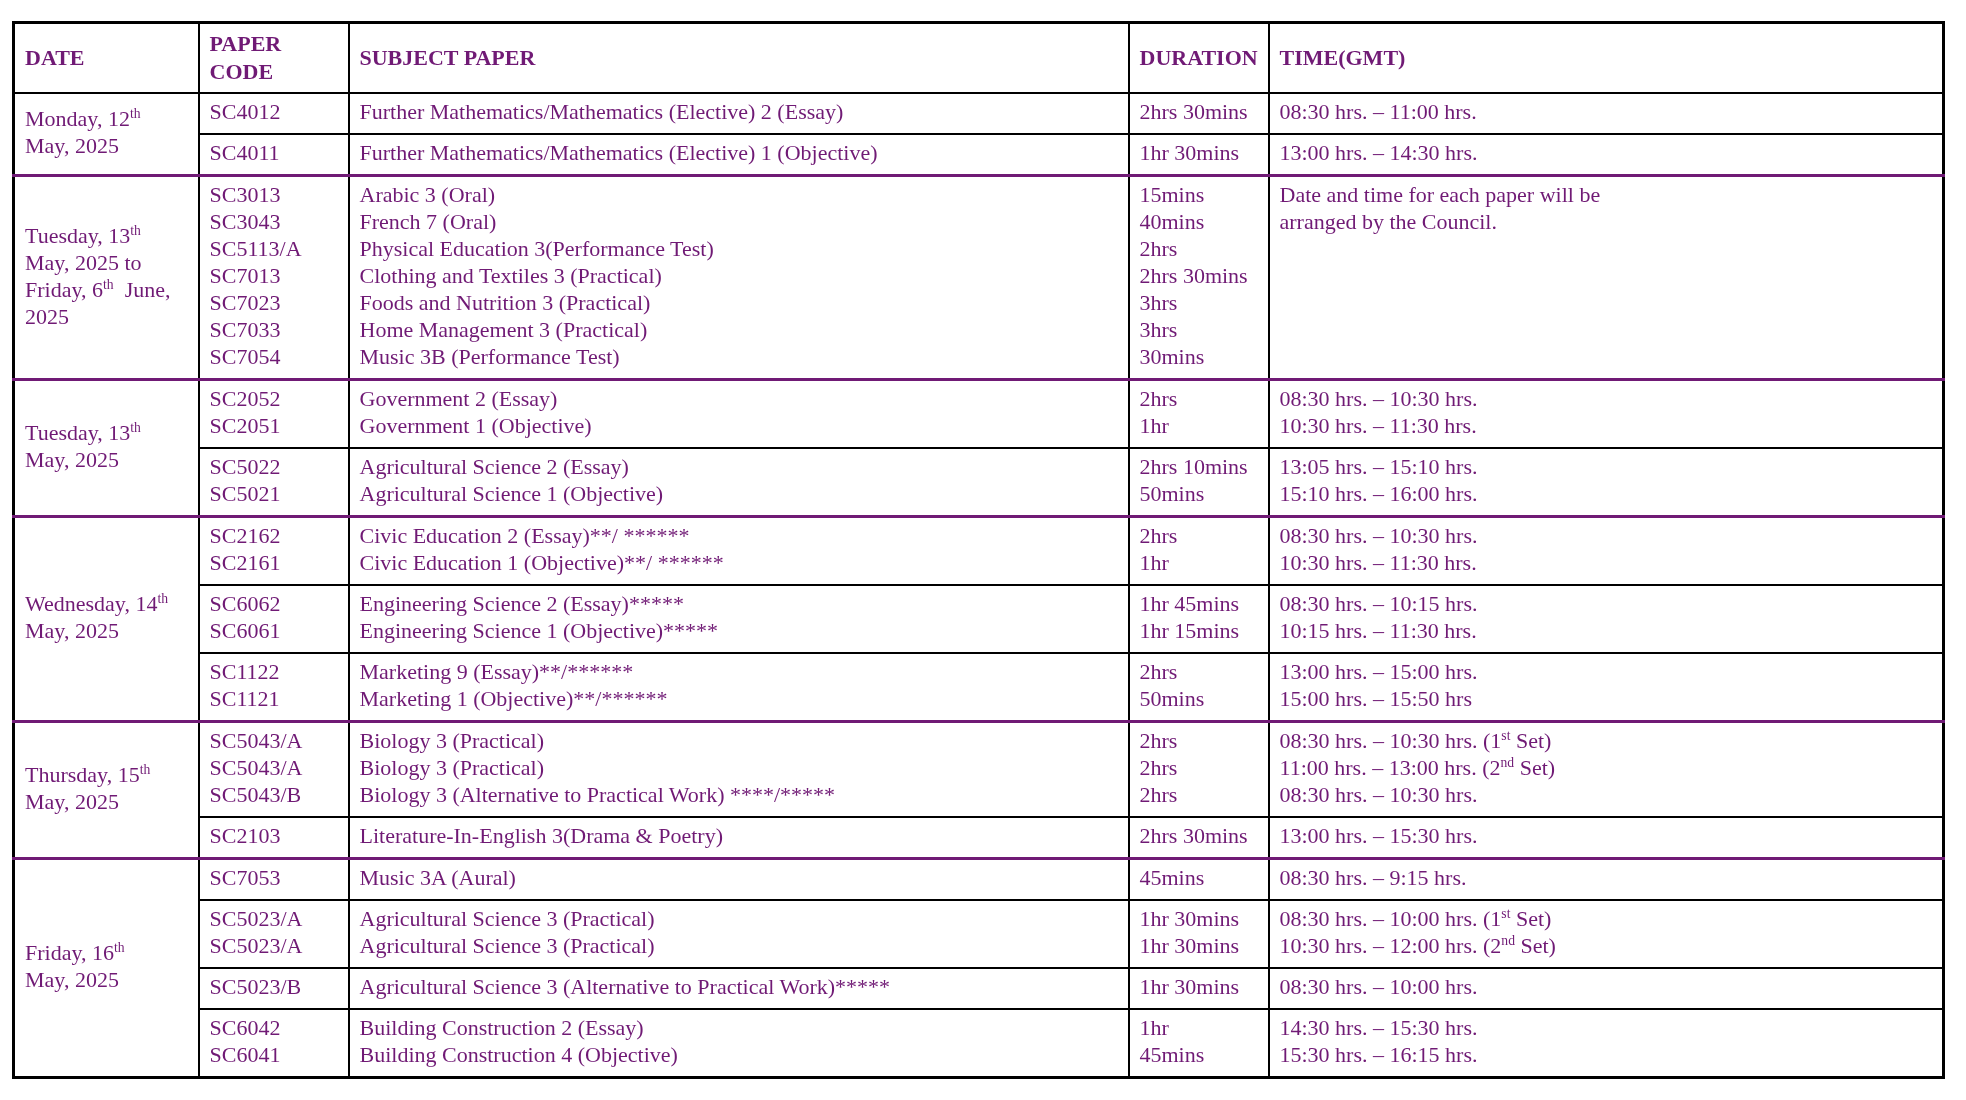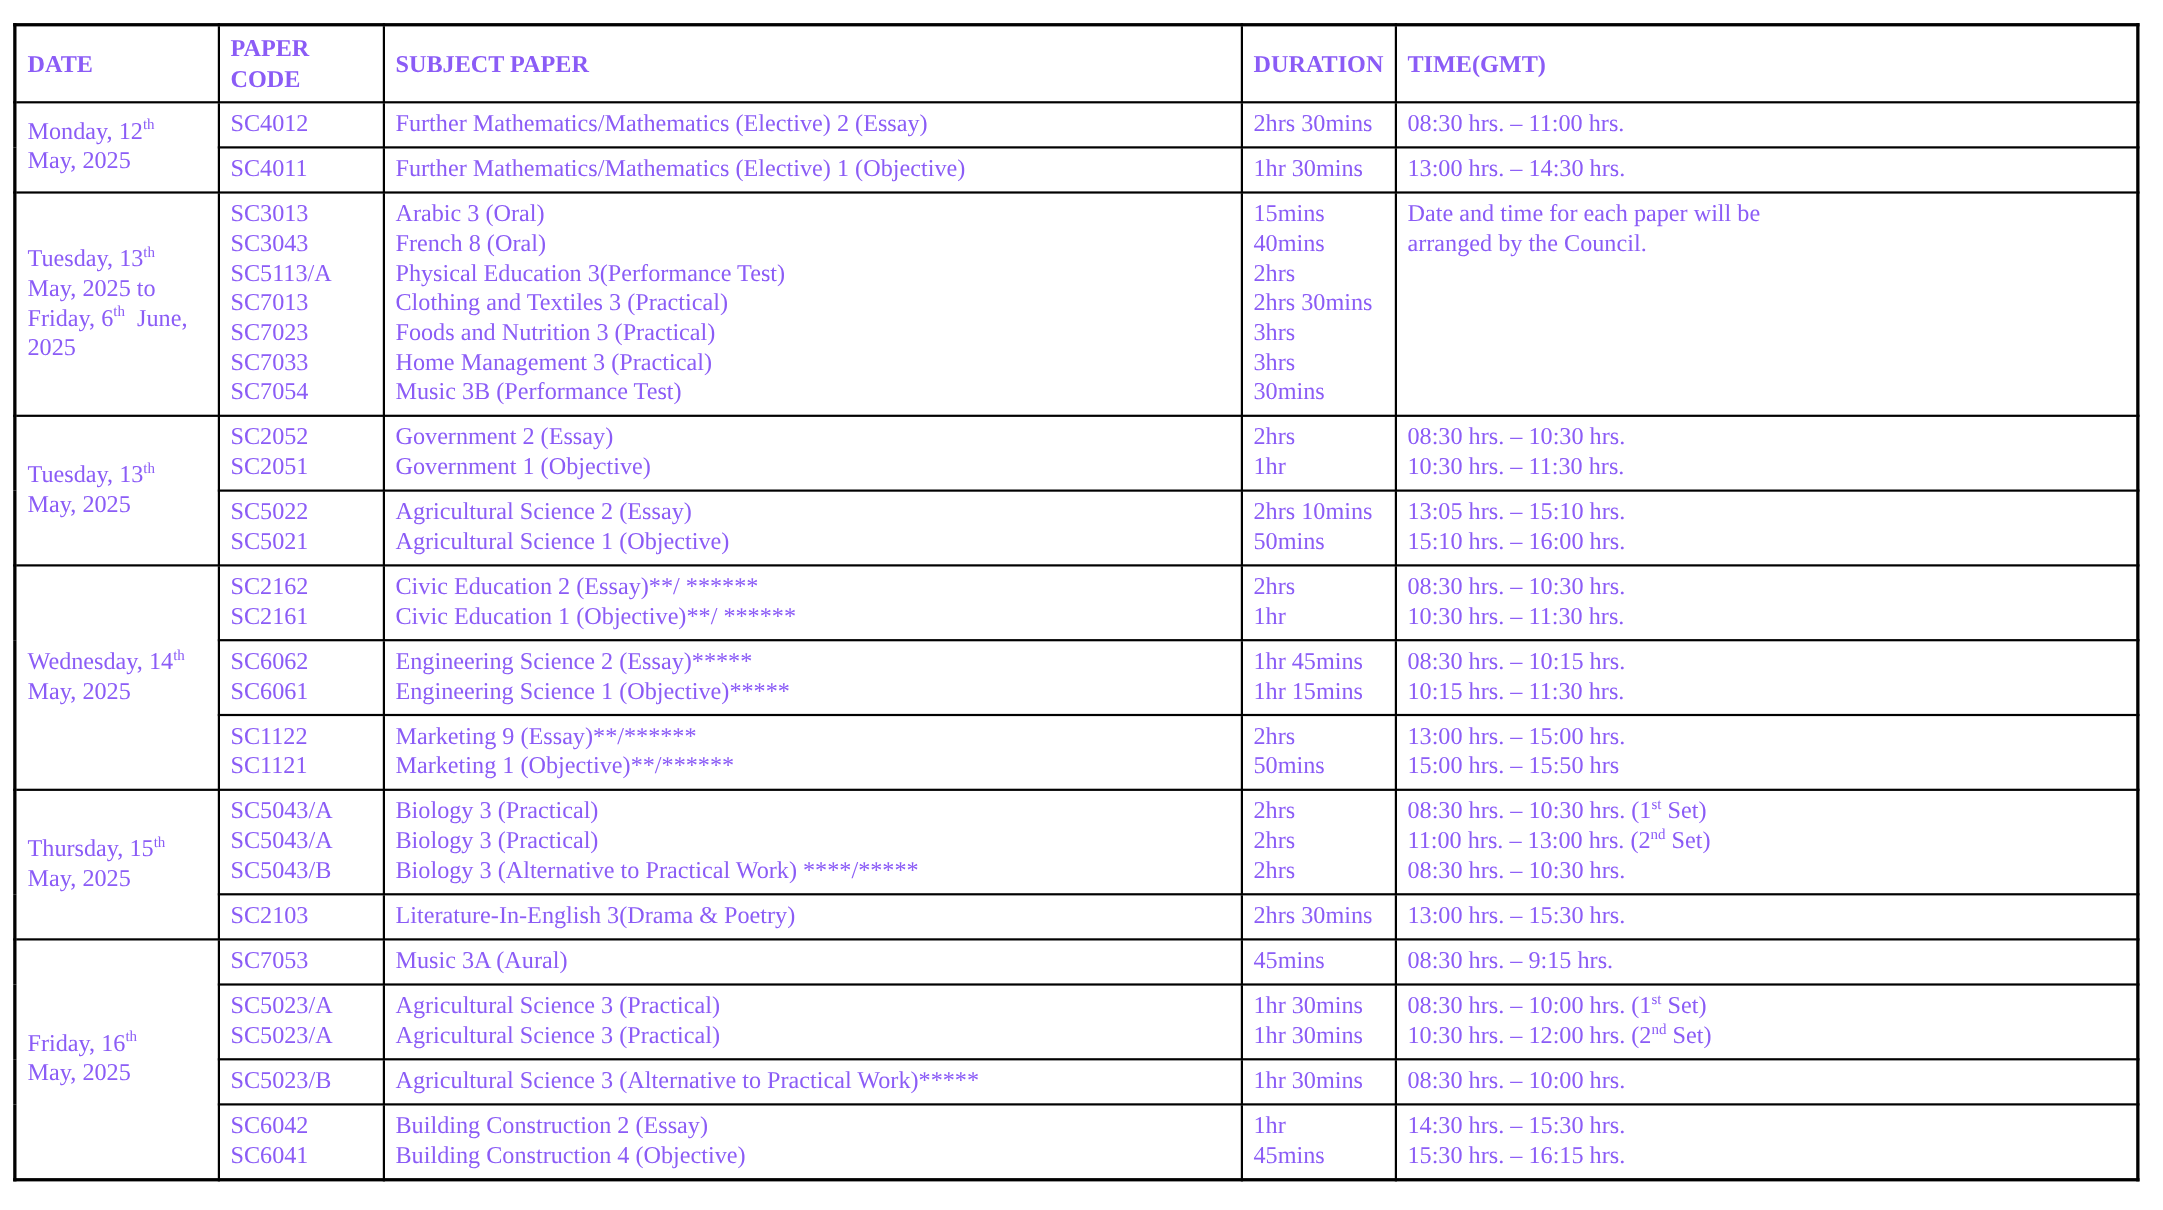--- a/index.html
+++ b/index.html
@@ -12,21 +12,21 @@
   }
   .page {
     padding: 21px 0 0 12px;
   }
   table.timetable {
     border-collapse: collapse;
     table-layout: fixed;
     width: 1930px;
     border: 3px solid #000000;
     font-family: "Liberation Serif", "DejaVu Serif", serif;
-    color: #8b5cf6;
+    color: #701a75;
     background: #ffffff;
   }
   th, td {
     border: 2px solid #000000;
     text-align: left;
     vertical-align: top;
     padding: 4px 10px 8px 10px;
     font-size: 22px;
     line-height: 27px;
     overflow: hidden;
@@ -35,21 +35,21 @@
     font-weight: bold;
     vertical-align: middle;
     padding: 6px 10px;
     line-height: 28px;
   }
   td.date-cell {
     vertical-align: middle;
     margin-top: 48px;
   }
   tr.section-start > td {
-    border-top: 1px solid #701a75;
+    border-top: 3px solid #701a75;
     padding-left: 10px;
   }
   .cell-line, .date-line {
     white-space: pre-wrap;
   }
   sup {
     font-size: 0.62em;
     line-height: 0;
     vertical-align: super;
   }
@@ -119,21 +119,21 @@
             <div class="cell-line">SC3013</div>
             <div class="cell-line">SC3043</div>
             <div class="cell-line">SC5113/A</div>
             <div class="cell-line">SC7013</div>
             <div class="cell-line">SC7023</div>
             <div class="cell-line">SC7033</div>
             <div class="cell-line">SC7054</div>
           </td>
           <td>
             <div class="cell-line">Arabic 3 (Oral)</div>
-            <div class="cell-line">French 8 (Oral)</div>
+            <div class="cell-line">French 7 (Oral)</div>
             <div class="cell-line">Physical Education 3(Performance Test)</div>
             <div class="cell-line">Clothing and Textiles 3 (Practical)</div>
             <div class="cell-line">Foods and Nutrition 3 (Practical)</div>
             <div class="cell-line">Home Management 3 (Practical)</div>
             <div class="cell-line">Music 3B (Performance Test)</div>
           </td>
           <td>
             <div class="cell-line">15mins</div>
             <div class="cell-line">40mins</div>
             <div class="cell-line">2hrs</div>

